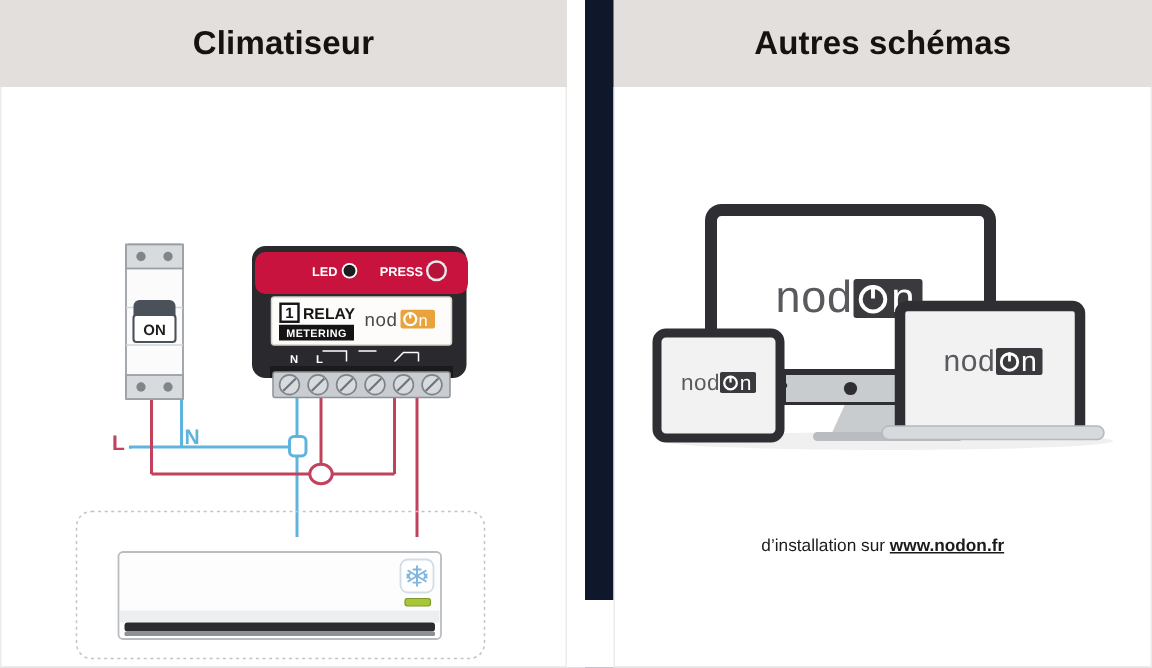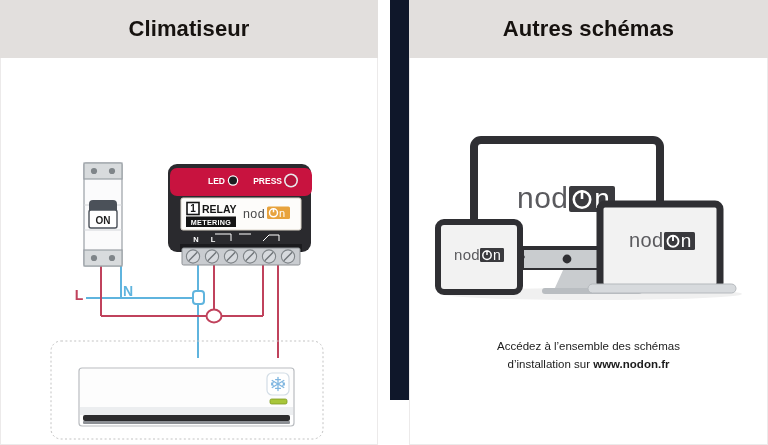--- a/index.html
+++ b/index.html
@@ -79,21 +79,21 @@
   }
   .caption {
     position: absolute;
     left: 18px; right: 18px;
     top: 280px;
     text-align: center;
     font-size: 11.5px;
     color: #1b1b1b;
     line-height: 1.55;
   }
-  .caption b { font-weight: bold; }
+  .caption b { font-weight: bold; text-decoration: underline; }
 </style>
 </head>
 <body>
 
 <div class="sheet">
 
   <section class="panel panel-left">
     <div class="panel-header">
       <h1>Climatiseur</h1>
     </div>
@@ -301,18 +301,18 @@
               <rect x="26" y="0" width="24" height="14" rx="1.2" fill="#3a3a3e"></rect>
               <circle cx="33" cy="7.3" r="4.2" fill="none" stroke="#ffffff" stroke-width="1.5"></circle>
               <line x1="33" y1="2.6" x2="33" y2="7" stroke="#ffffff" stroke-width="1.5"></line>
               <text x="43" y="12" font-family="Liberation Sans, sans-serif" font-size="14" fill="#ffffff" text-anchor="middle">n</text>
             </g>
           </g>
         </svg>
       </div>
 
       <div class="caption">
-        <span>Accédez à l’ensemble des schémas</span><br>
+        <br>
         <span>d’installation sur </span><b>www.nodon.fr</b>
       </div>
     </div>
   </section>
 </div>
 
 </body></html>

